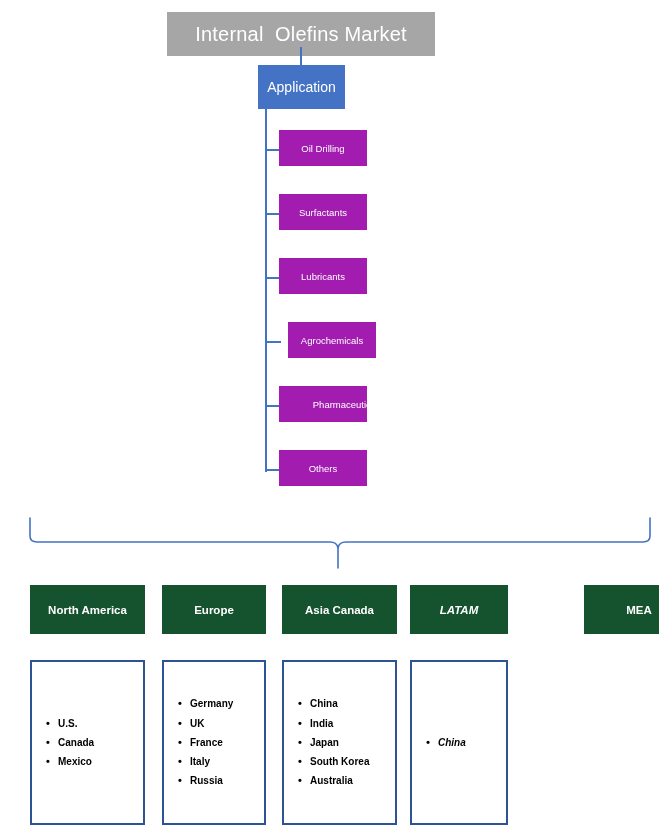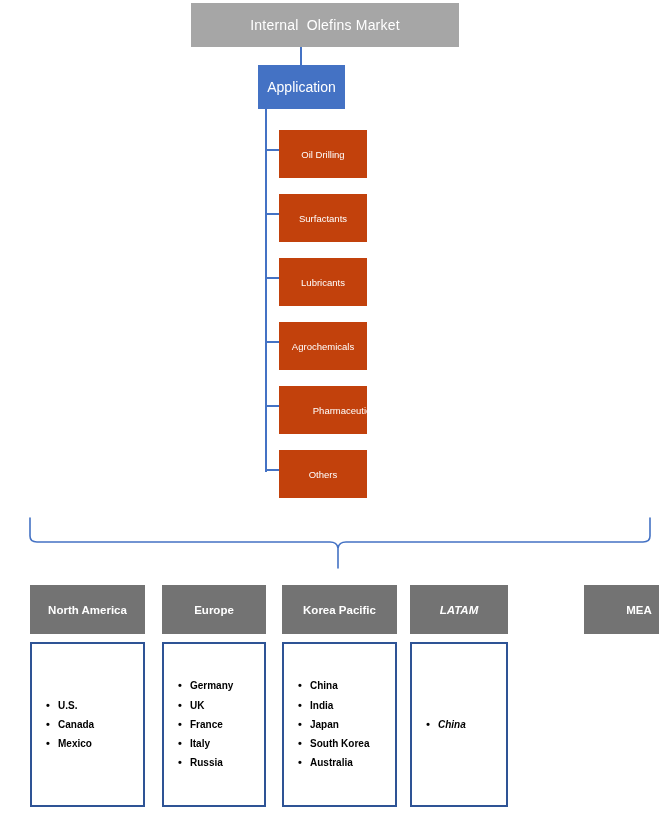--- a/index.html
+++ b/index.html
@@ -22,48 +22,47 @@
     box-sizing: border-box;
     display: flex;
     align-items: center;
     justify-content: center;
     text-align: center;
   }
 
   
   #title-box {
     left: 167px;
-    top: 3px;
+    top: 12px;
     width: 268px;
     height: 44px;
     background: #a6a6a6;
     color: #ffffff;
-    font-size: 14px;
+    font-size: 20px;
     letter-spacing: .2px;
     white-space: pre;
-    margin-left: 24px;
   }
 
   
   #application-box {
     left: 258px;
     top: 65px;
     width: 87px;
     height: 44px;
     background: #4472c4;
     color: #ffffff;
     font-size: 14px;
   }
 
   
   .app-child {
     left: 279px;
     width: 88px;
-    height: 48px;
-    background: #c2410c;
+    height: 36px;
+    background: #a21caf;
     color: #ffffff;
     font-size: 9.5px;
   }
 
   
   .line {
     position: absolute;
     background: #4472c4;
   }
   .v-line { width: 2px; }
@@ -79,33 +78,33 @@
   }
 
   
   .region-col {
     position: absolute;
     top: 585px;
   }
   .region-header {
     position: relative;
     height: 49px;
-    background: #737373;
+    background: #14532d;
     color: #ffffff;
     font-size: 11.5px;
     font-weight: bold;
     display: flex;
     align-items: center;
     justify-content: center;
     box-sizing: border-box;
     text-align: center;
   }
   .region-listbox {
     position: relative;
-    margin-top: 8px;
+    margin-top: 26px;
     height: 165px;
     border: 2px solid #2e5395;
     background: #ffffff;
     box-sizing: border-box;
     display: flex;
     align-items: center;
   }
   .region-list {
     margin: 0;
     padding: 0 0 0 26px;
@@ -153,21 +152,21 @@
 
 <div class="node app-child" style="top:130px;">
   <span>Oil Drilling</span>
 </div>
 <div class="node app-child" style="top:194px;">
   <span>Surfactants</span>
 </div>
 <div class="node app-child" style="top:258px;">
   <span>Lubricants</span>
 </div>
-<div class="node app-child" style="top:322px;">
+<div class="node app-child" style="top:322px;margin-left:9px;">
   <span>Agrochemicals</span>
 </div>
 <div class="node app-child" style="top:386px;padding-left:45px;">
   <span>Pharmaceutical</span>
 </div>
 <div class="node app-child" style="top:450px;">
   <span>Others</span>
 </div>
 
 <svg id="region-brace" viewBox="0 0 640 70" preserveAspectRatio="none">
@@ -197,21 +196,21 @@
       <li>UK</li>
       <li>France</li>
       <li>Italy</li>
       <li>Russia</li>
     </ul>
   </div>
 </div>
 
 <div class="region-col" style="left:282px; width:115px;">
   <div class="region-header">
-    <span>Korea Pacific</span>
+    <span>Asia Canada</span>
   </div>
   <div class="region-listbox">
     <ul class="region-list">
       <li>China</li>
       <li>India</li>
       <li>Japan</li>
       <li>South Korea</li>
       <li>Australia</li>
     </ul>
   </div>

